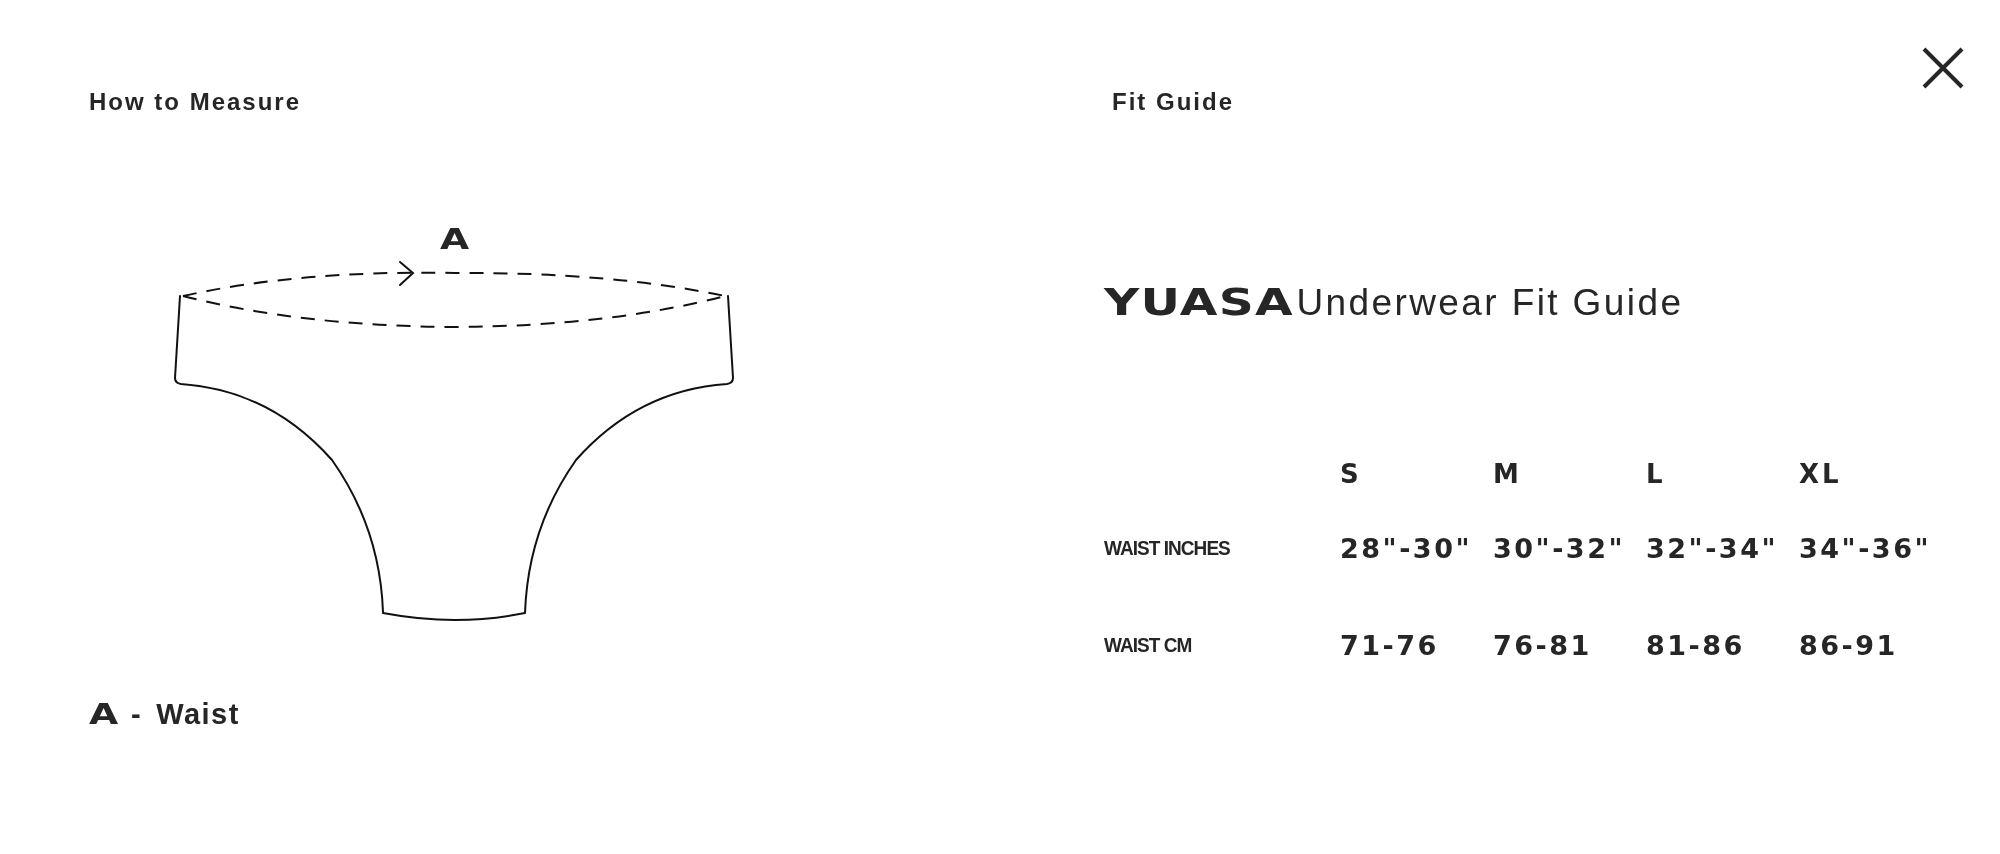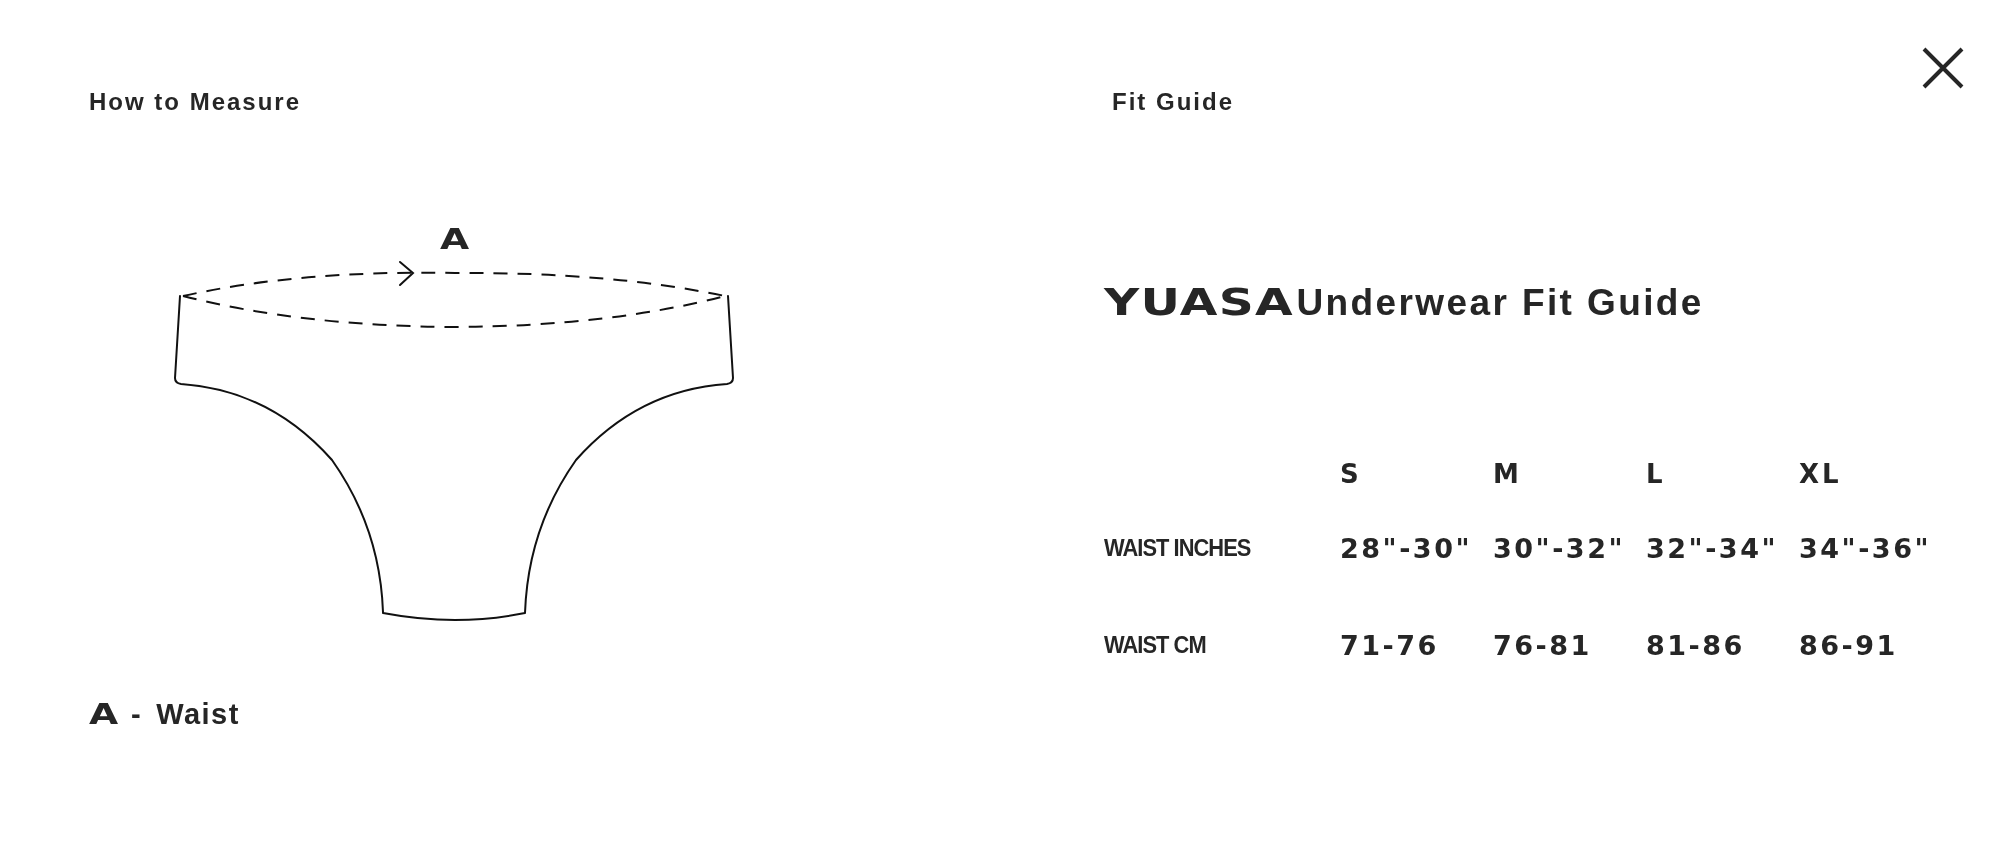--- a/index.html
+++ b/index.html
@@ -22,27 +22,27 @@
     transform: scaleX(1.3); transform-origin: left top;
   }
   #legend { left: 89px; top: 697px; font-size: 29px; font-weight: 700; letter-spacing: 1.5px; display: flex; align-items: baseline; }
   #legend .key { font-family: "DejaVu Sans", sans-serif; font-weight: 900; transform: scaleX(1.3); transform-origin: left; display: inline-block; margin-right: 18px; }
   #legend .sep { margin-right: 14px; }
   #brand-title { left: 1104px; top: 238px; display: flex; align-items: baseline; font-size: 38px; margin-top: 42px; }
   #brand-title .brand {
     font-family: "DejaVu Sans", sans-serif; font-weight: 900; font-size: 38px; letter-spacing: 1px;
     transform: scaleX(1.28); transform-origin: left; display: inline-block; margin-right: 44px;
   }
-  #brand-title .rest { font-weight: 700; letter-spacing: 2.4px; font-size: 37px; }
+  #brand-title .rest { font-weight: 400; letter-spacing: 2.4px; font-size: 37px; }
   #size-table { left: 1104px; top: 448px; border-collapse: collapse; }
   #size-table td, #size-table th {
     padding: 0; text-align: left; font-weight: 700; height: 97px; vertical-align: middle; white-space: nowrap;
   }
   #size-table th.size { font-size: 26px; letter-spacing: 3px; font-family: "DejaVu Sans", sans-serif; font-weight: 900; }
-  #size-table .rowlabel { width: 236px; font-size: 23px; font-family: "Liberation Sans", sans-serif; font-weight: 700; letter-spacing: -1px; transform: none; }
+  #size-table .rowlabel { width: 236px; font-size: 20px; font-family: "Liberation Sans", sans-serif; font-weight: 700; letter-spacing: -1px; transform: none; }
   #size-table .rowlabel span { display: inline-block; transform: scaleX(0.95); transform-origin: left; }
   #size-table .val { width: 153px; font-size: 27px; letter-spacing: 2.5px; font-family: "DejaVu Sans", sans-serif; font-weight: 700; }
   #size-table tr.head th { height: 52px; }
 </style>
 </head>
 <body>
 
 <h2 id="how-title" class="abs section-title">How to Measure</h2>
 
 <svg id="diagram" class="abs" viewBox="160 210 600 420" width="600" height="420">

